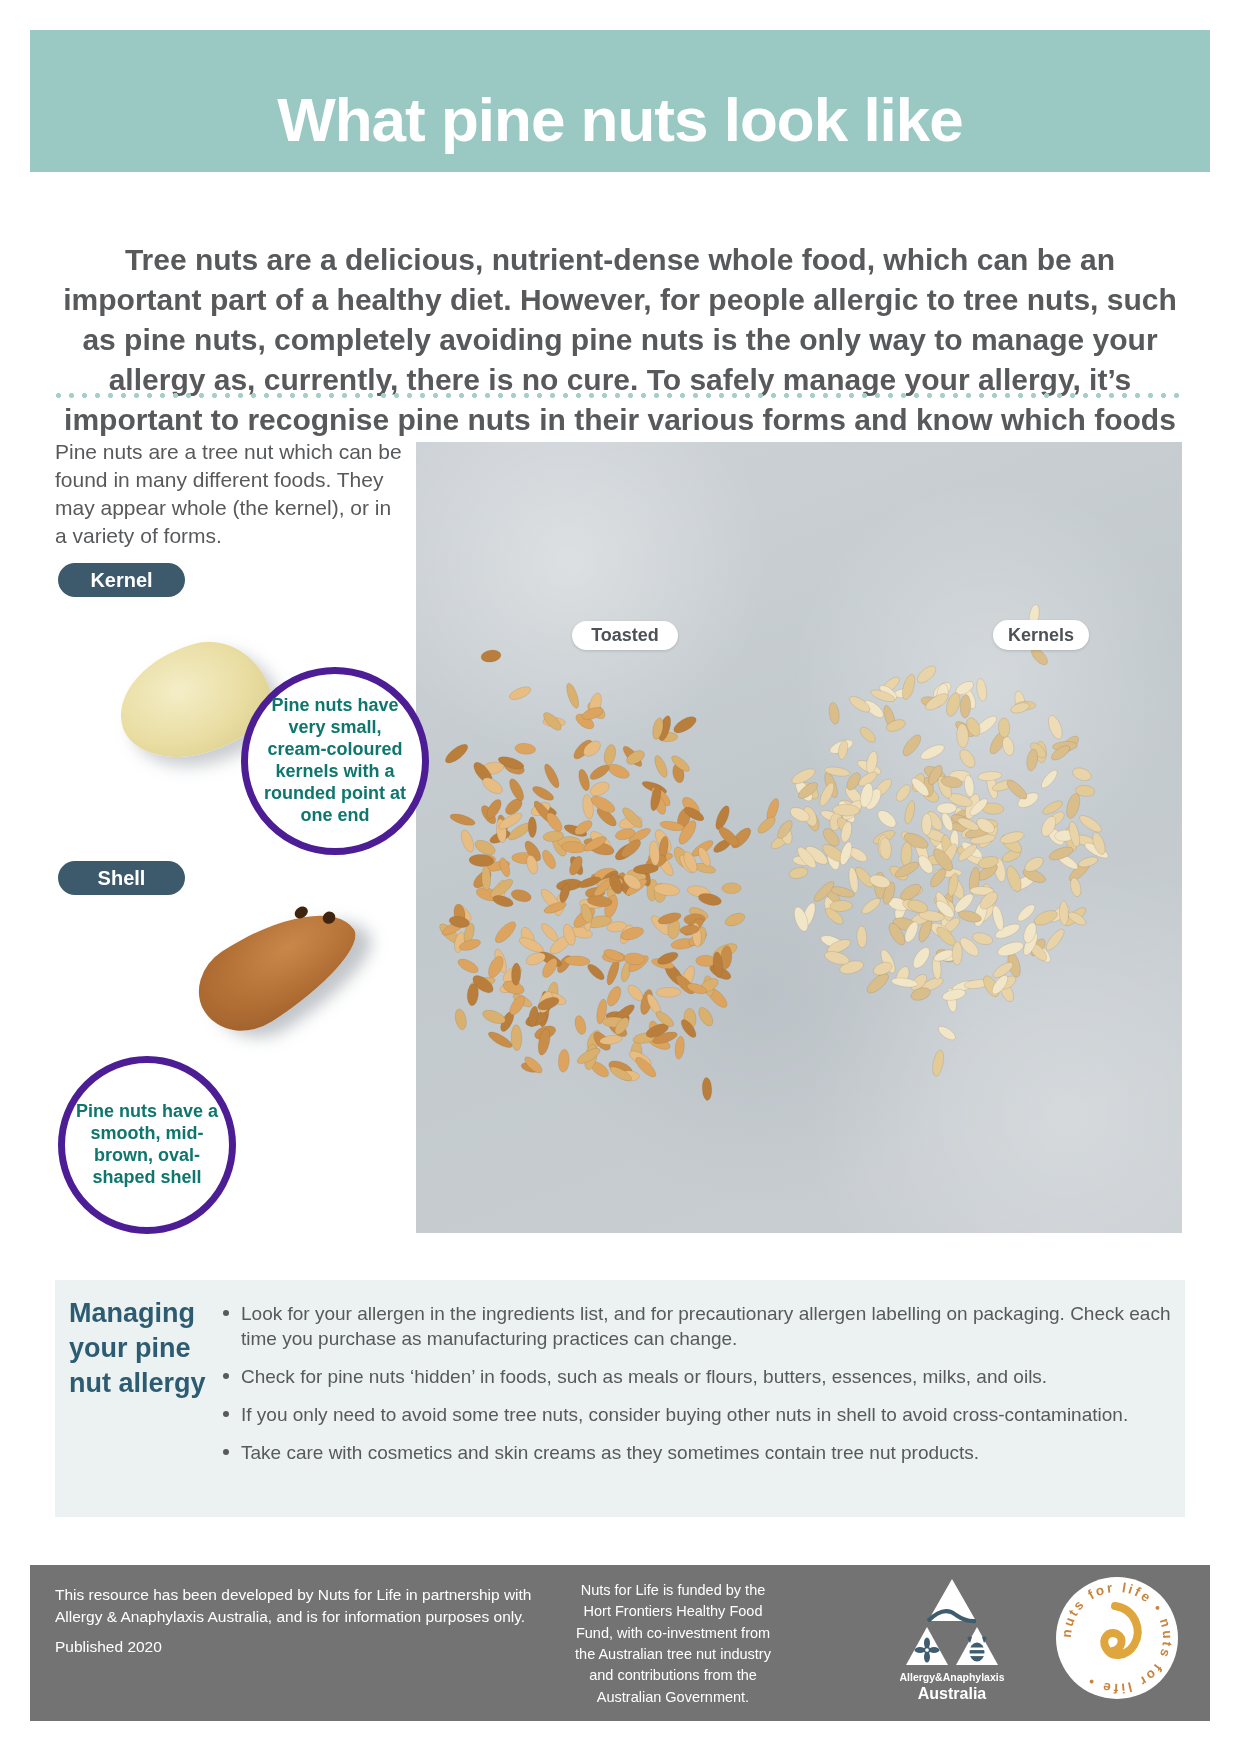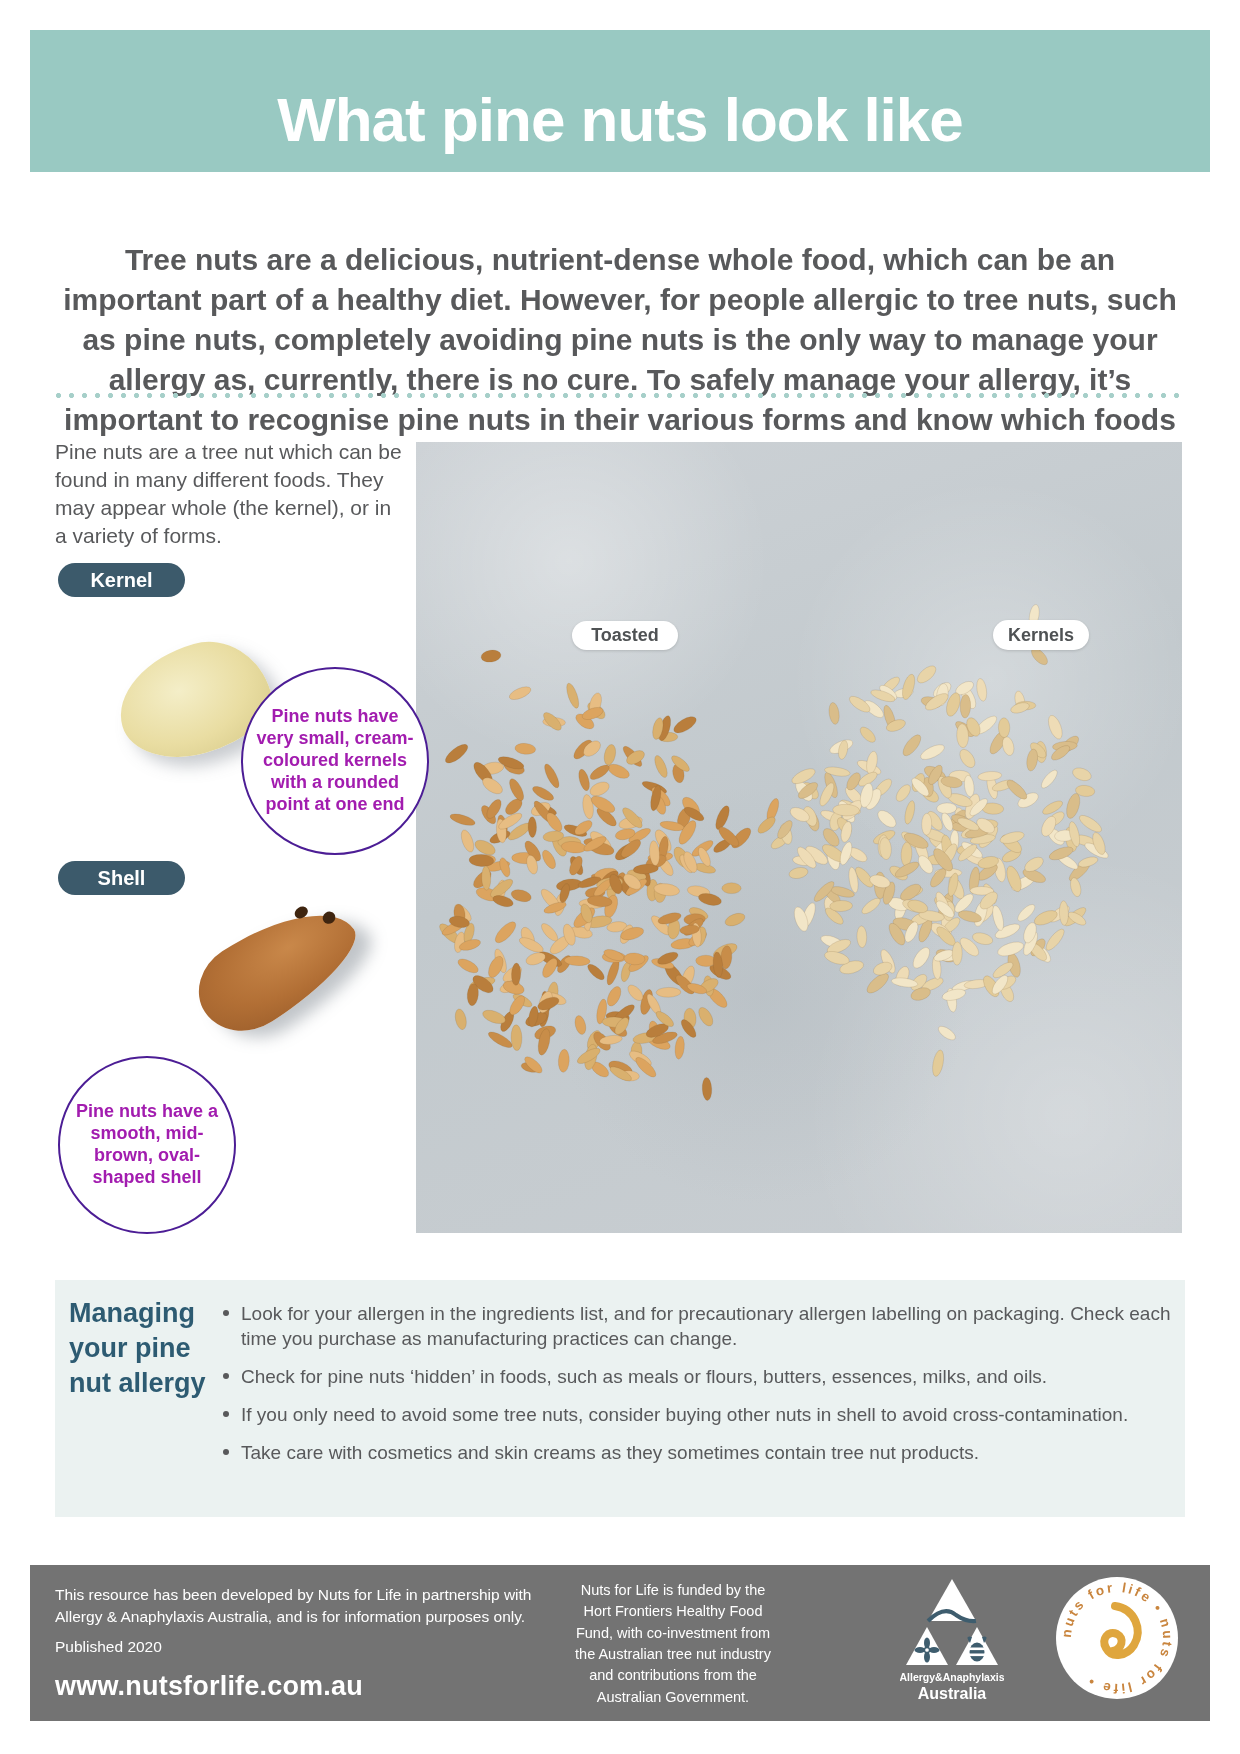--- a/index.html
+++ b/index.html
@@ -35,23 +35,23 @@
     box-shadow:8px 12px 16px rgba(100,110,120,0.35); }
 
   .shell-nut { position:absolute; left:192px; top:924px; width:170px; height:86px;
     transform:rotate(-33deg);
     background:radial-gradient(ellipse at 62% 38%, #c9884a 0%, #b26f35 55%, #995c2a 100%);
     border-radius:28% 72% 70% 30% / 48% 62% 38% 52%;
     box-shadow:10px 14px 16px rgba(100,110,120,0.4); }
   .shell-spot-a { position:absolute; right:28px; top:5px; width:14px; height:11px; background:#3f2510; border-radius:50%; }
   .shell-spot-b { position:absolute; right:8px; top:24px; width:13px; height:12px; background:#3f2510; border-radius:50%; }
 
-  .note-circle { position:absolute; background:#ffffff; border:2px solid #4c1d95; border-radius:50%;
+  .note-circle { position:absolute; background:#ffffff; border:7px solid #4c1d95; border-radius:50%;
     display:flex; align-items:center; justify-content:center; text-align:center;
-    color:#a21caf; font-weight:bold; z-index:5; padding:10px; }
+    color:#0f766e; font-weight:bold; z-index:5; padding:10px; }
   #kernel-note { left:241px; top:667px; width:188px; height:188px; font-size:18px; line-height:1.22; }
   #shell-note  { left:58px;  top:1056px; width:178px; height:178px; font-size:18px; line-height:1.22; }
 
   
   .photo { position:absolute; left:416px; top:442px; width:766px; height:791px;
     background:
       radial-gradient(circle at 20% 15%, rgba(255,255,255,0.35) 0%, rgba(255,255,255,0) 22%),
       radial-gradient(circle at 75% 30%, rgba(255,255,255,0.28) 0%, rgba(255,255,255,0) 25%),
       radial-gradient(circle at 45% 70%, rgba(170,178,184,0.35) 0%, rgba(170,178,184,0) 30%),
       radial-gradient(circle at 85% 85%, rgba(255,255,255,0.25) 0%, rgba(255,255,255,0) 28%),
@@ -682,21 +682,20 @@
       <div class="bullet-row">
         <div class="bullet-dot"></div>
         <div>Take care with cosmetics and skin creams as they sometimes contain tree nut products.</div>
       </div>
     </div>
   </div>
 
   <div class="footer">
     <div class="footer-left">This resource has been developed by Nuts for Life in partnership with Allergy &amp; Anaphylaxis Australia, and is for information purposes only.</div>
     <div class="footer-published">Published 2020</div>
-    <div class="footer-site">www.nutsforlife.com.au</div>
     <div class="footer-funding">Nuts for Life is funded by the Hort Frontiers Healthy Food Fund, with co-investment from the Australian tree nut industry and contributions from the Australian Government.</div>
 
     <svg class="aaa-logo" viewBox="0 0 104 136">
       <polygon points="52,4 76,46 28,46" fill="#ffffff"></polygon>
       <path d="M28,46 Q44,30 56,40 Q66,47 76,46" fill="none" stroke="#3e5d6e" stroke-width="4"></path>
       <polygon points="27,52 48,90 6,90" fill="#ffffff"></polygon>
       <polygon points="77,52 98,90 56,90" fill="#ffffff"></polygon>
       <g fill="#3e5d6e">
         <ellipse cx="27" cy="68" rx="3" ry="5.5"></ellipse>
         <ellipse cx="27" cy="82" rx="3" ry="5.5"></ellipse>

